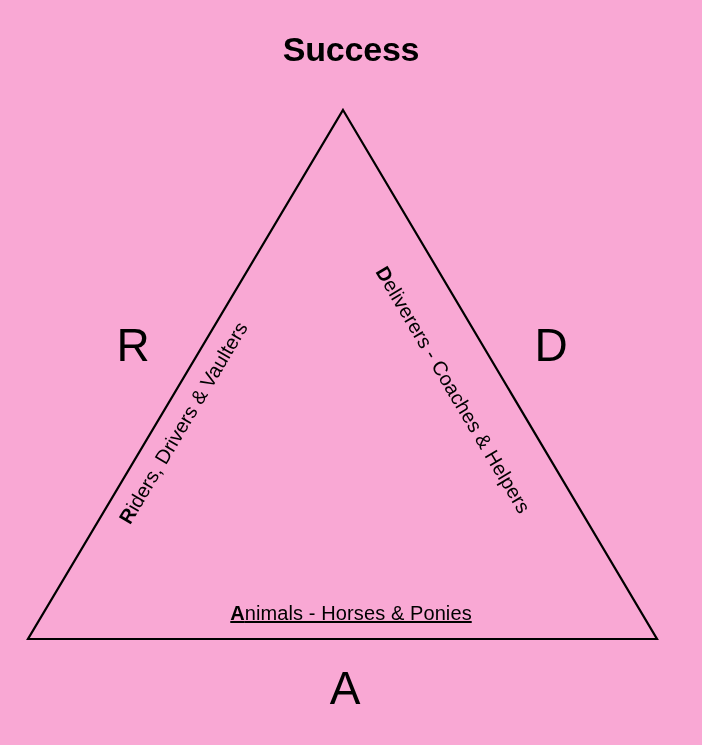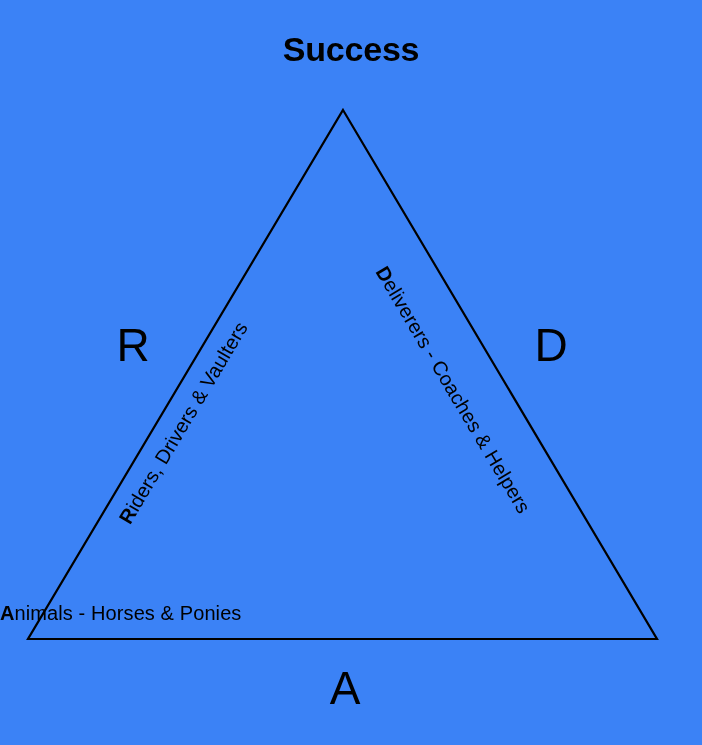--- a/index.html
+++ b/index.html
@@ -5,21 +5,21 @@
 <style>
   html, body {
     margin: 0;
     padding: 0;
     background: #ffffff;
   }
   #canvas {
     position: relative;
     width: 702px;
     height: 745px;
-    background: #3b82f6;
+    background: #f9a8d4;
     overflow: hidden;
     font-family: "Liberation Sans", sans-serif;
     color: #000000;
   }
   #triangle-svg {
     position: absolute;
     left: 0;
     top: 0;
     width: 702px;
     height: 745px;
@@ -81,20 +81,22 @@
     top: 258px;
     transform: rotate(59.3deg);
     transform-origin: 0 50%;
   }
 
   
   #label-bottom {
     left: 0;
     top: 603px;
     width: 702px;
+    text-align: center;
+    text-decoration: underline;
   }
 </style>
 </head>
 <body>
 
 <div id="canvas">
 
   <svg id="triangle-svg" viewBox="0 0 702 745" xmlns="http://www.w3.org/2000/svg">
     <polygon points="343,110 657,639 28,639" fill="none" stroke="#000000" stroke-width="2.2" stroke-linejoin="miter"></polygon>
   </svg>

